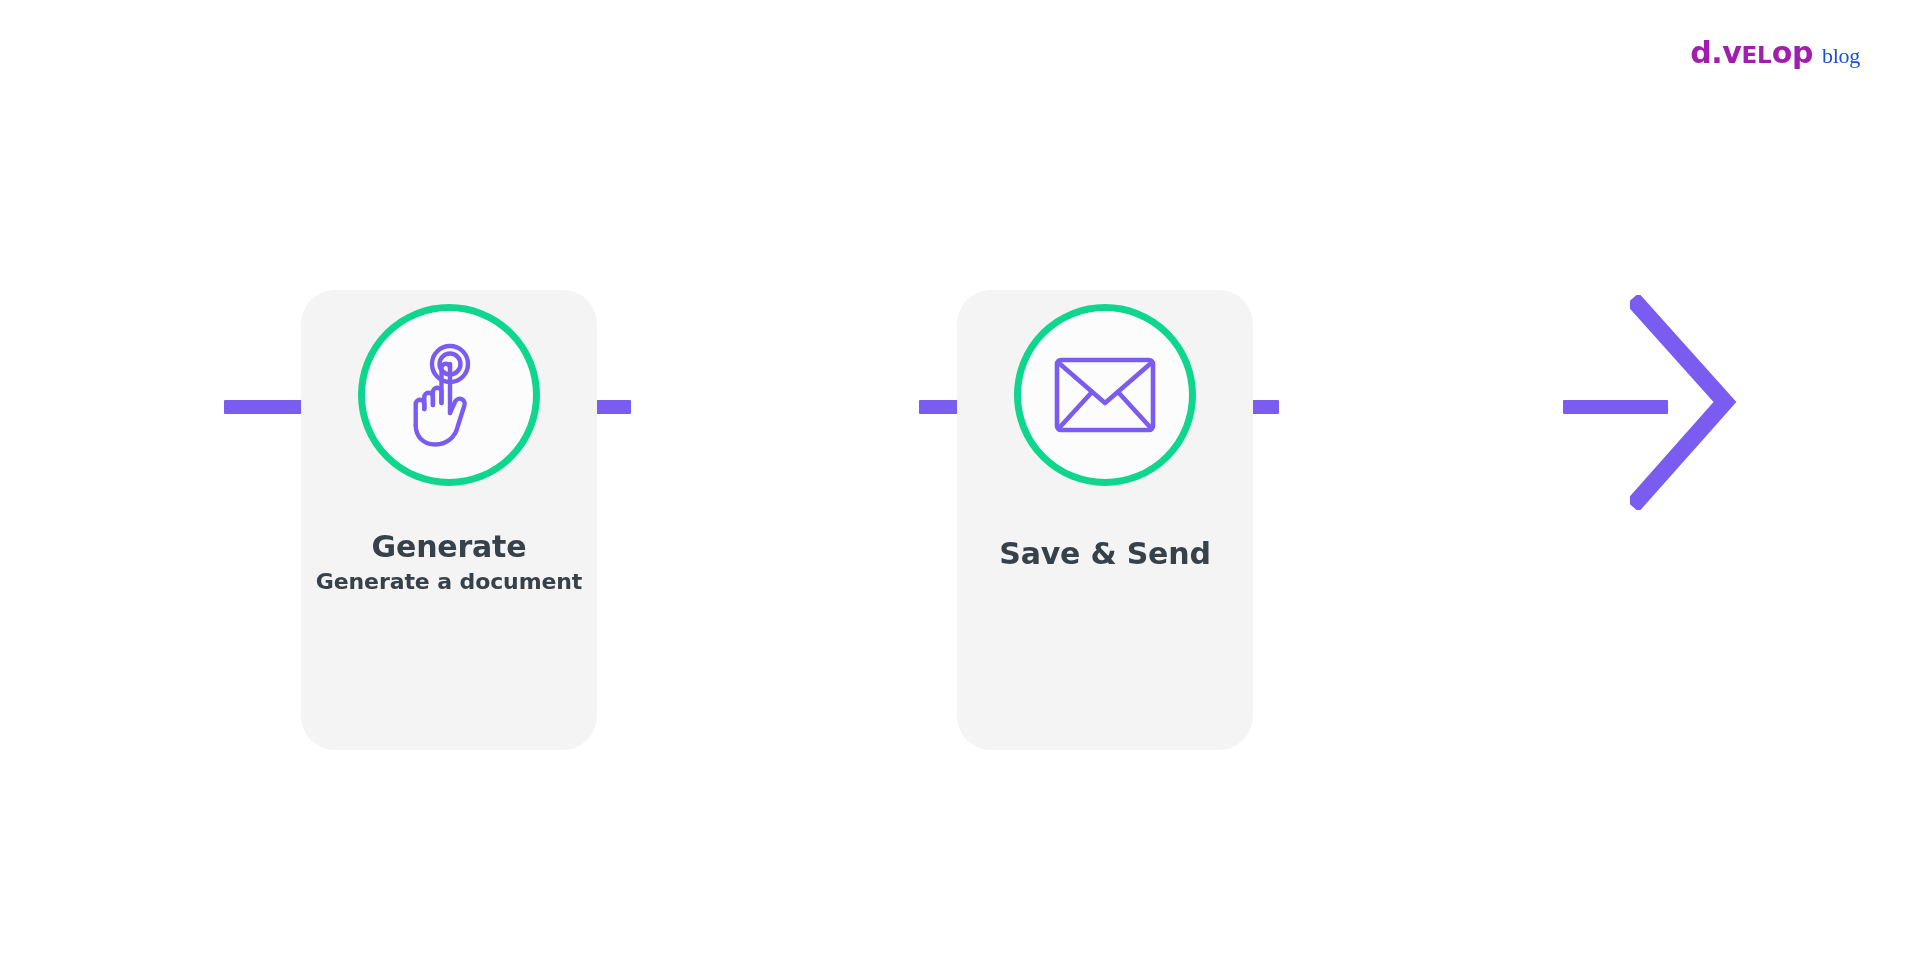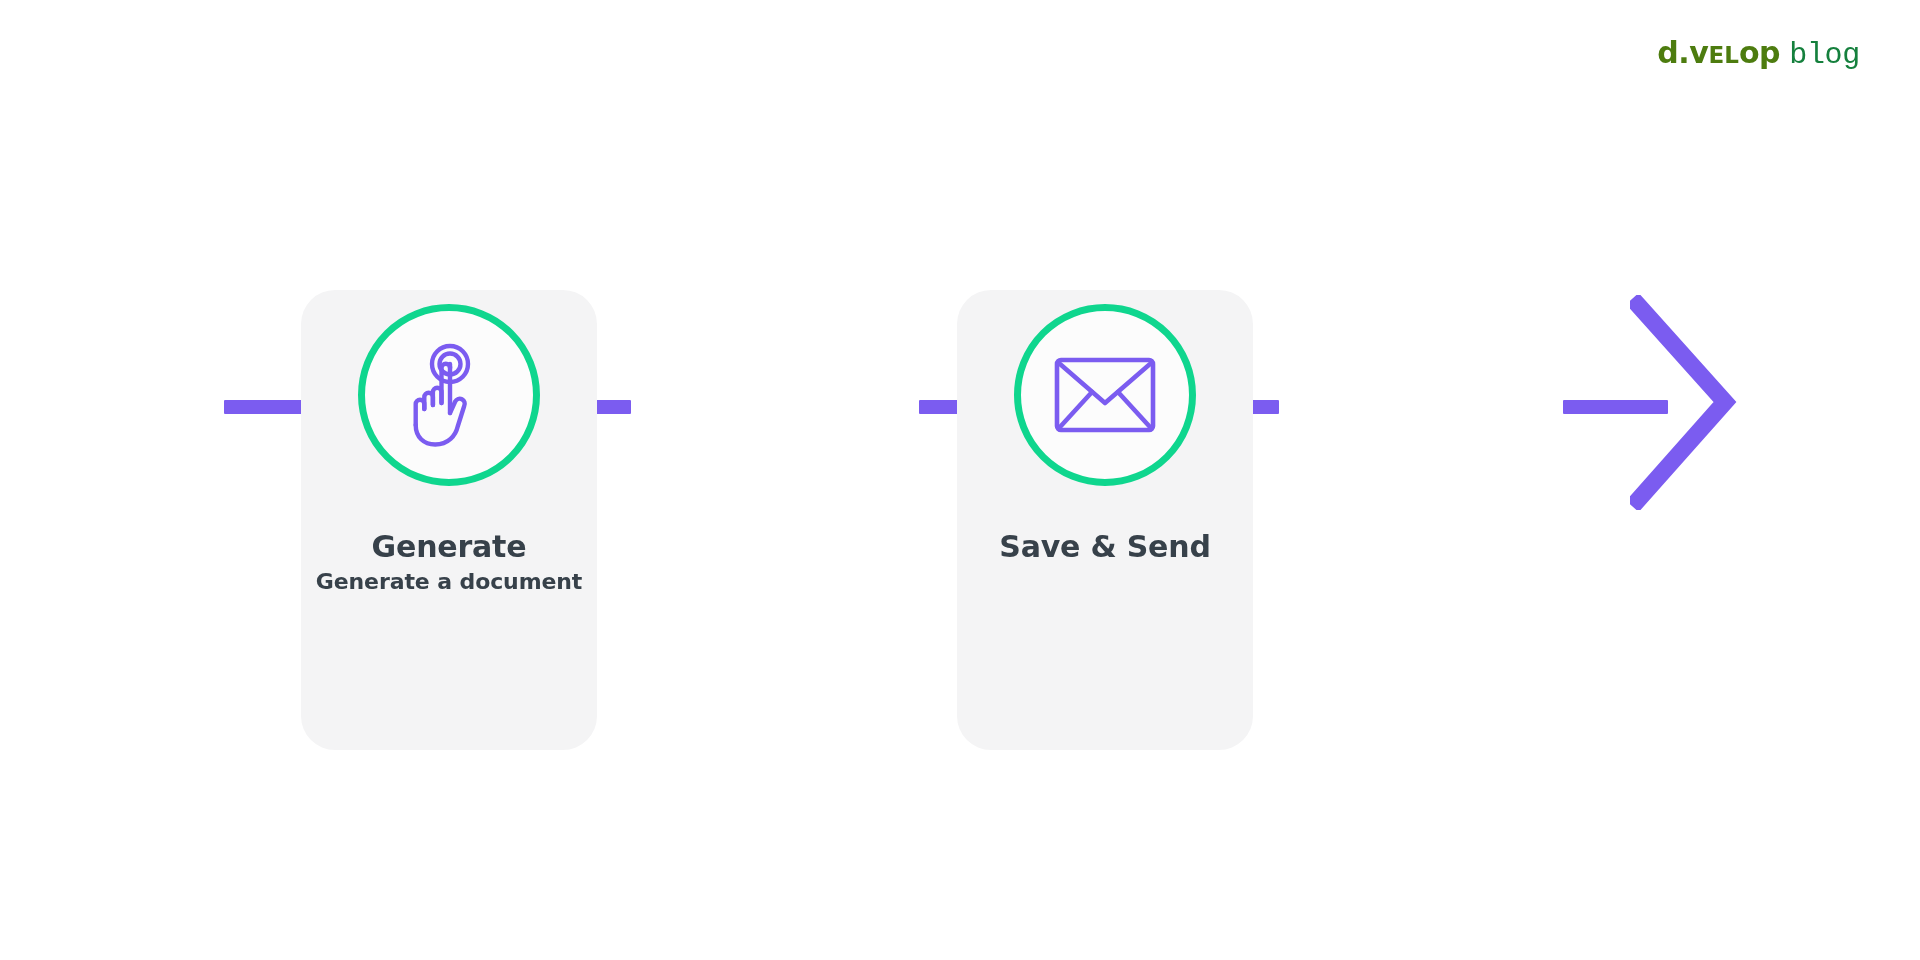--- a/index.html
+++ b/index.html
@@ -24,33 +24,33 @@
     display: flex;
     align-items: baseline;
     gap: 9px;
     line-height: 1;
     white-space: nowrap;
   }
   .brand-mark {
     font-family: "DejaVu Sans", sans-serif;
     font-size: 30px;
     font-weight: 700;
-    color: #4d7c0f;
+    color: #a21caf;
     letter-spacing: -0.4px;
   }
   .brand-mark .sc {
     font-size: 23px;
     font-weight: 700;
     letter-spacing: 0px;
   }
   .brand-sub {
-    font-family: Liberation Mono, monospace;
-    font-size: 30px;
+    font-family: Liberation Serif, serif;
+    font-size: 22px;
     font-weight: 400;
-    color: #15803d;
+    color: #1d4ed8;
     letter-spacing: -0.3px;
   }
 
   
   .flow {
     position: absolute;
     left: 0;
     top: 0;
     width: 1686px;
     height: 960px;
@@ -84,21 +84,21 @@
     height: 460px;
     background: #F4F4F5;
     border-radius: 34px;
     box-sizing: border-box;
     display: flex;
     flex-direction: column;
     align-items: center;
   }
   .card-0 { left: 301px; }
   .card-1 { left: 629px; }
-  .card-2 { left: 957px; }
+  .card-2 { left: 957px; gap: 7px; }
   .card-3 { left: 1285px; }
 
   .icon-ring {
     margin-top: 14px;
     width: 182px;
     height: 182px;
     border-radius: 50%;
     border: 7px solid #0FD68E;
     background: #FCFCFC;
     display: flex;

